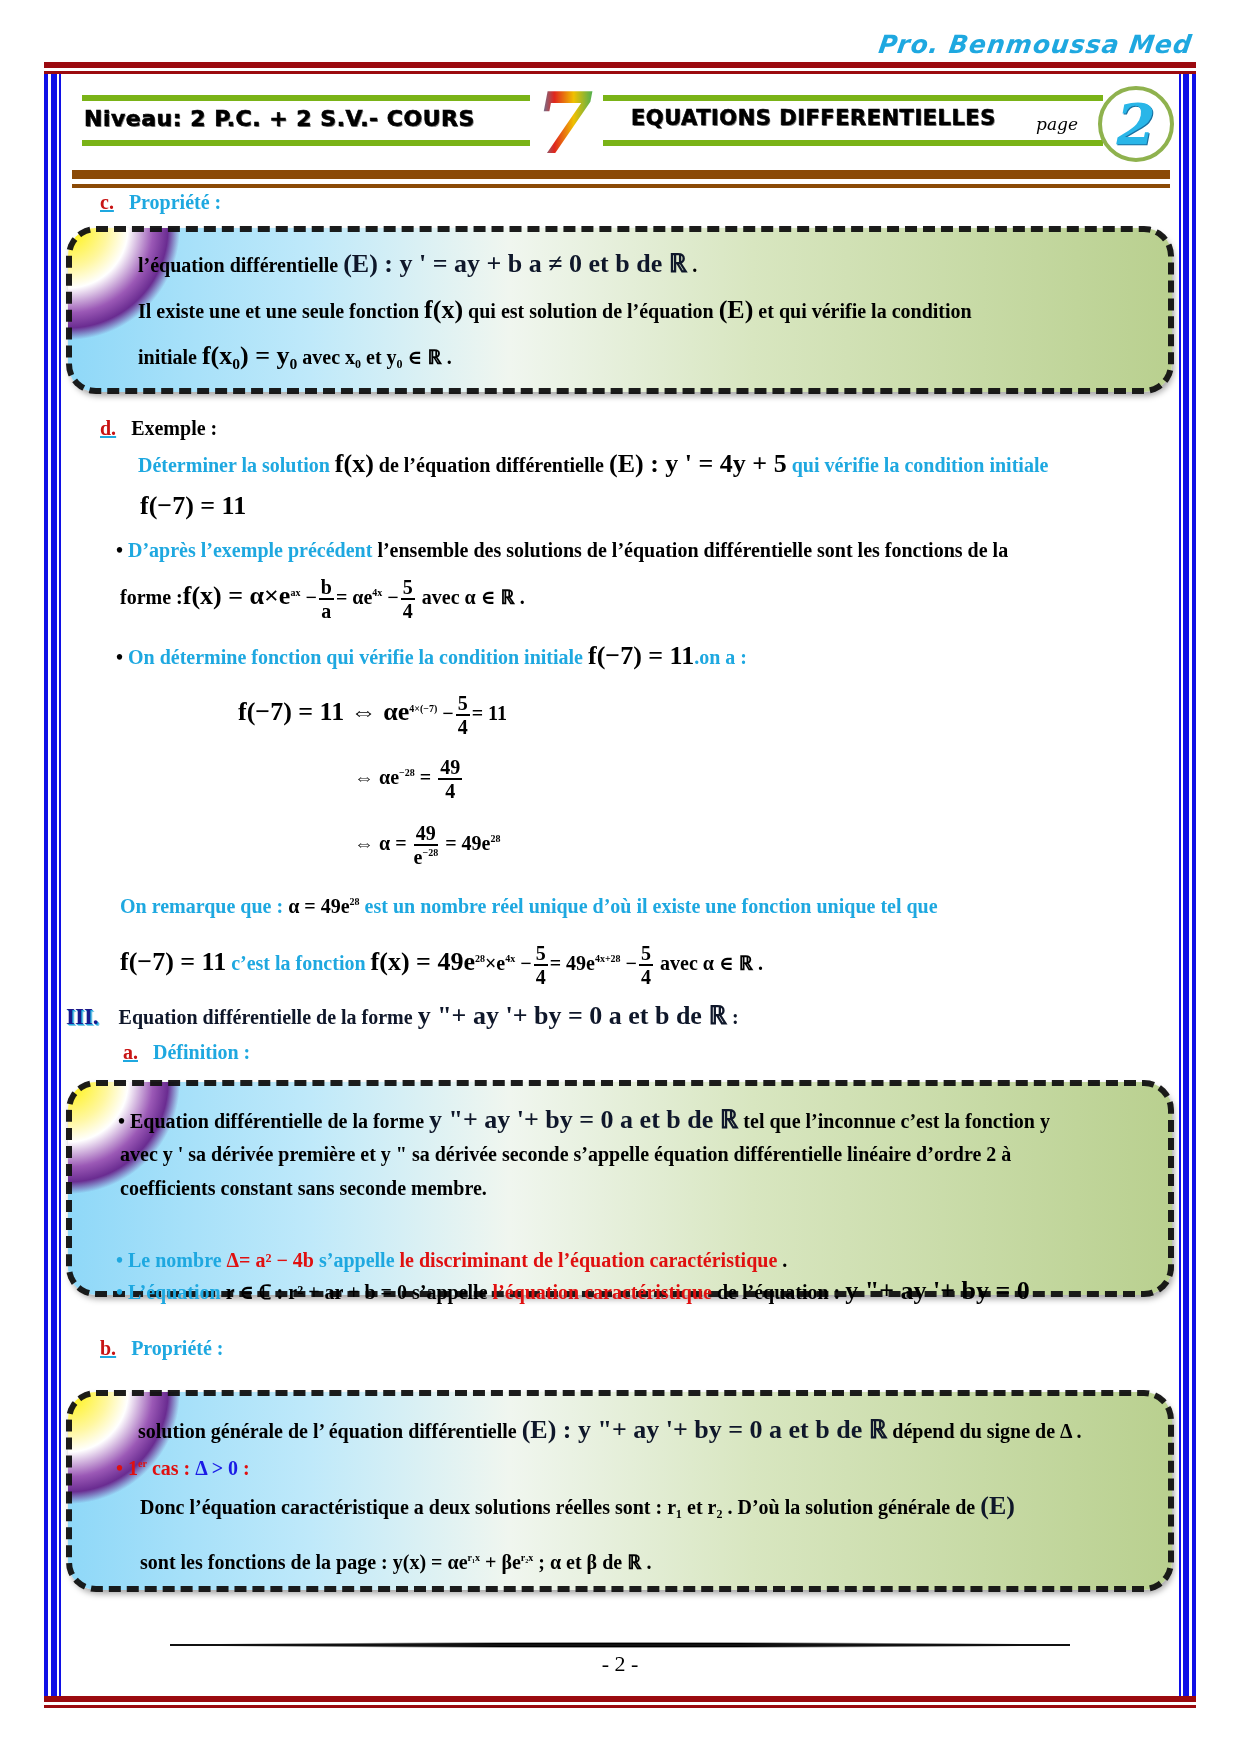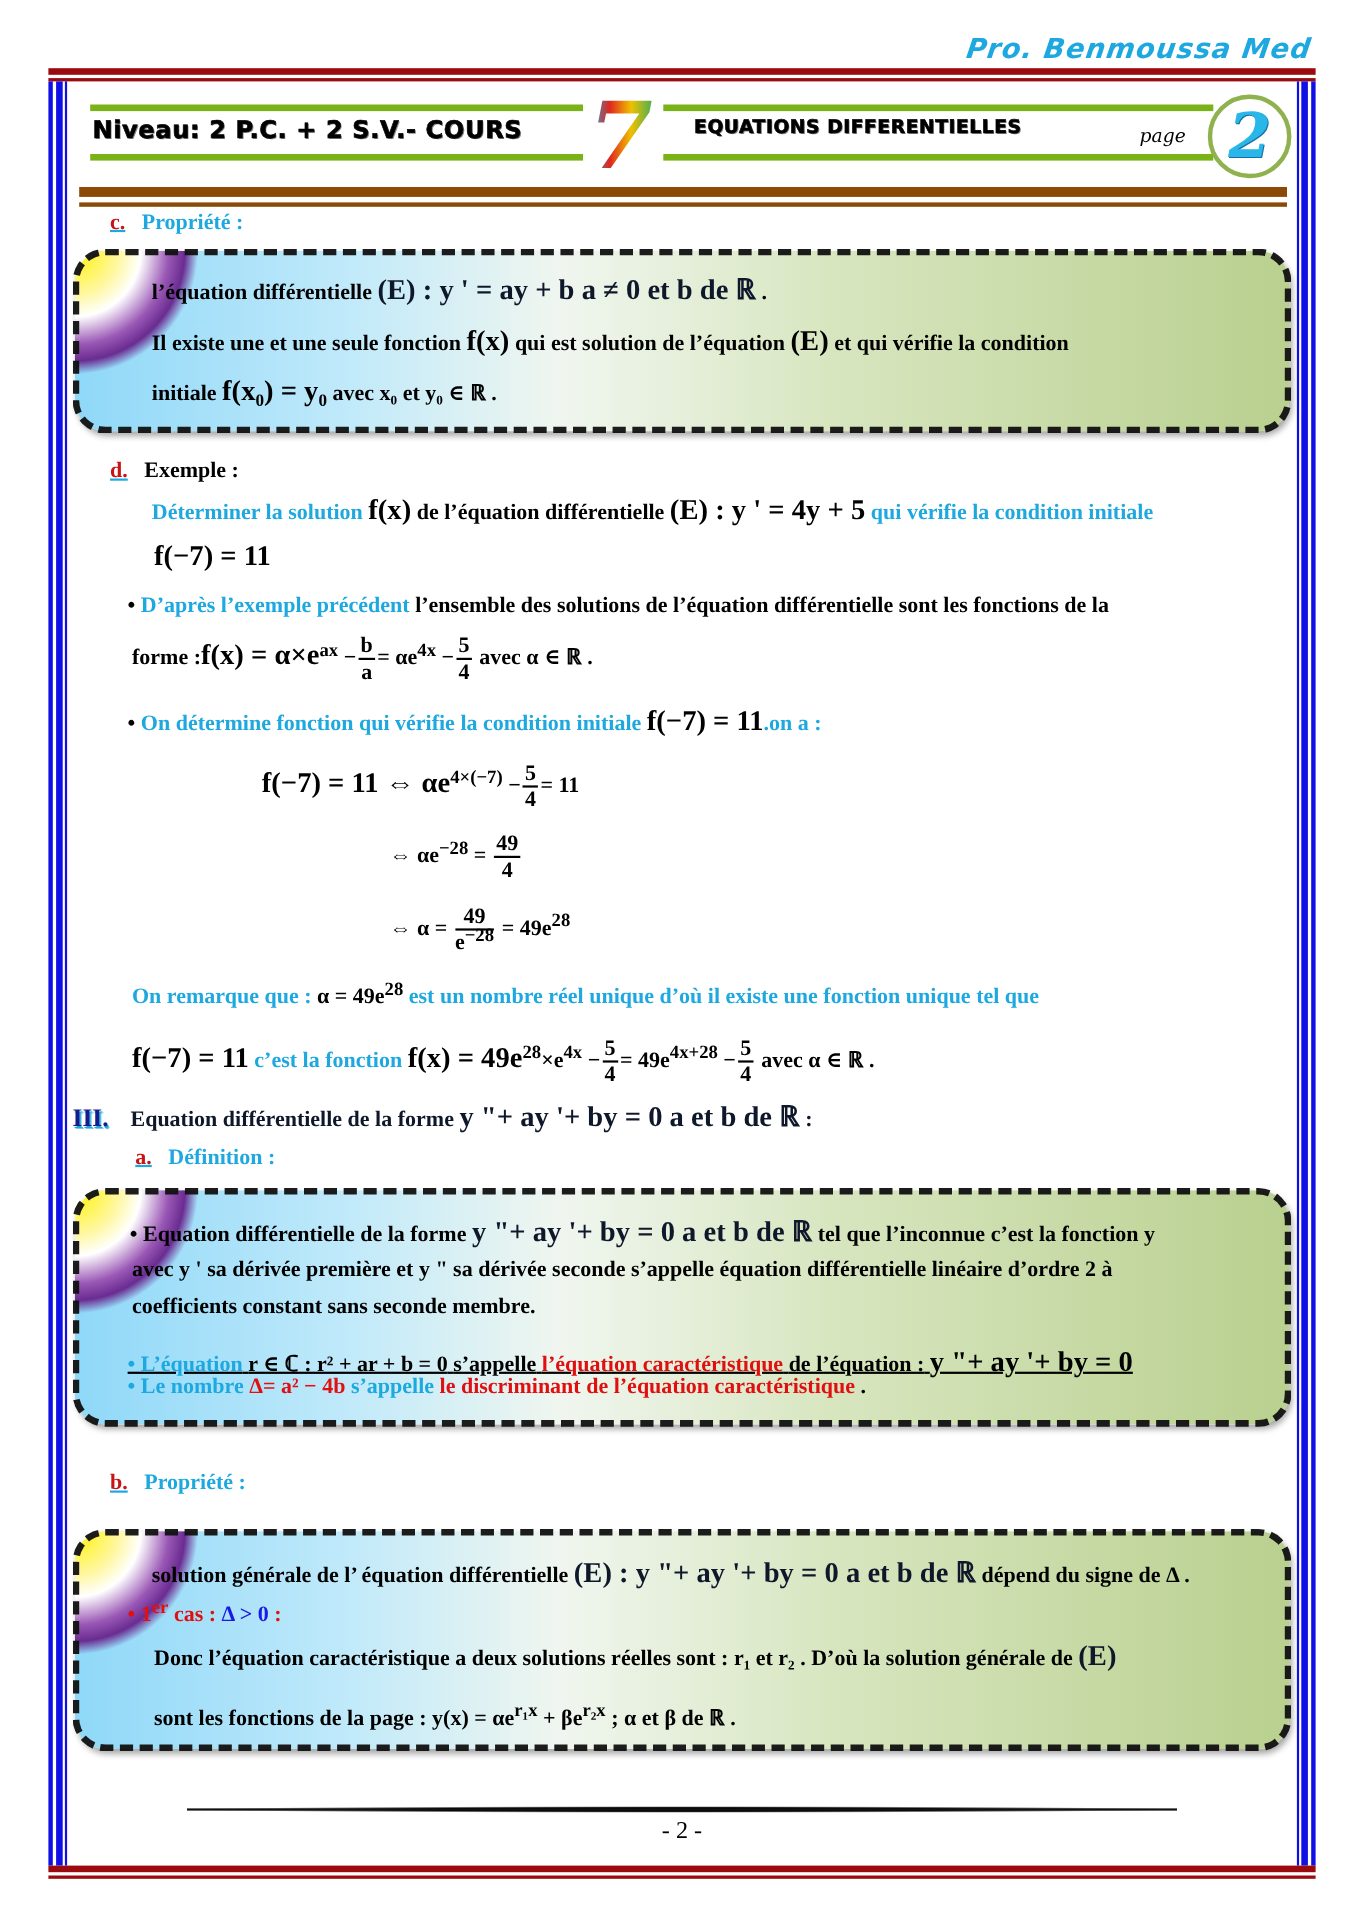--- a/index.html
+++ b/index.html
@@ -32,21 +32,21 @@
   .brown1 { left:72px; top:170px; width:1098px; height:9px; background:#8b4a06; }
   .brown2 { left:72px; top:184px; width:1098px; height:4px; background:#8b4a06; }
 
   .t { position:absolute; font-size:20px; font-weight:bold; white-space:nowrap; line-height:24px; }
   .cyan { color:#1ea8e0; }
   .brn { color:#0f172a; }
   .red { color:#e01010; }
   .blue { color:#1a1ae6; }
   .lbl { color:#c81414; text-decoration:underline; text-decoration-color:#1ea8e0; }
   .roman { color:#1a1a8c; font-size:23px; text-shadow:1px 1px 0 #1ea8e0, 2px 2px 0 #7ec8e3; }
-  .sup { font-size:17px; vertical-align:super; line-height:0; }
+  .sup { font-size:10px; vertical-align:super; line-height:0; }
   .frac { display:inline-block; vertical-align:middle; text-align:center; line-height:22px; margin:0 2px; }
   .frac .num { display:block; border-bottom:2px solid #000; padding:0 2px; }
   .frac .den { display:block; }
   .big { font-size:26px; }
 
   .box { position:absolute; border-radius:28px;
          background:
            radial-gradient(circle at 0% 0%, #fff200 0px, #fff7a0 40px, #ffffff 60px, #9b59b6 85px, #6a2c91 100px, rgba(106,44,145,0) 112px),
            linear-gradient(90deg, #8fd8f8 0%, #bfe9fa 22%, #f0f6ef 40%, #d8e6c0 62%, #b9d08f 100%);
          box-shadow: 2px 4px 6px rgba(0,0,0,0.35); }
@@ -76,21 +76,21 @@
     <div class="l3"></div>
   </div>
 
 <div class="abs greenline" style="left:82px; top:95px; width:448px;"></div>
 <div class="abs greenline" style="left:82px; top:140px; width:448px;"></div>
 <div class="abs greenline" style="left:603px; top:95px; width:500px;"></div>
 <div class="abs greenline" style="left:603px; top:140px; width:500px;"></div>
 
 <div class="abs hdr-title" style="left:84px; top:106px;">Niveau: 2 P.C. + 2 S.V.- COURS</div>
 <div class="abs seven">7</div>
-<div class="abs hdr-title" style="left:631px; top:106px; font-size:17px;">EQUATIONS DIFFERENTIELLES</div>
+<div class="abs hdr-title" style="left:631px; top:106px; font-size:21px;">EQUATIONS DIFFERENTIELLES</div>
 <div class="abs page-word" style="left:1036px; top:114px;">page</div>
 <div class="abs pagecircle">
     <span>2</span>
   </div>
 
 <div class="abs brown1"></div>
 <div class="abs brown2"></div>
 
 <div class="t" style="left:100px; top:190px;">
   <span class="lbl">c.</span>&nbsp;&nbsp;
@@ -189,21 +189,21 @@
   <span class="cyan">Définition :</span>
 </div>
 <div class="box" style="left:68px; top:1082px; width:1104px; height:213px;"></div>
 <div class="t" style="left:118px; top:1108px;">
   <span>• Equation différentielle de la forme</span>
   <span class="brn big">y "+ ay '+ by = 0 a et b de ℝ</span>
   <span>tel que l’inconnue c’est la fonction  y</span>
 </div>
 <div class="t" style="left:120px; top:1142px;">avec  y ' sa dérivée première   et y " sa dérivée seconde s’appelle équation différentielle linéaire d’ordre 2 à</div>
 <div class="t" style="left:120px; top:1176px;">coefficients constant sans seconde membre.</div>
-<div class="t" style="left:116px; top:1226px;text-decoration:underline;">
+<div class="t" style="left:116px; top:1279px;">
   <span class="cyan">• L’équation</span>
   <span>r ∈ ℂ : r² + ar + b = 0</span>
   <span>s’appelle</span>
   <span class="red">l’équation caractéristique</span>
   <span>de l’équation :</span>
   <span class="big">y "+ ay '+ by = 0</span>
 </div>
 <div class="t" style="left:116px; top:1248px;">
   <span class="cyan">• Le nombre</span>
   <span class="red">Δ</span><span class="red">= a² − 4b</span>

